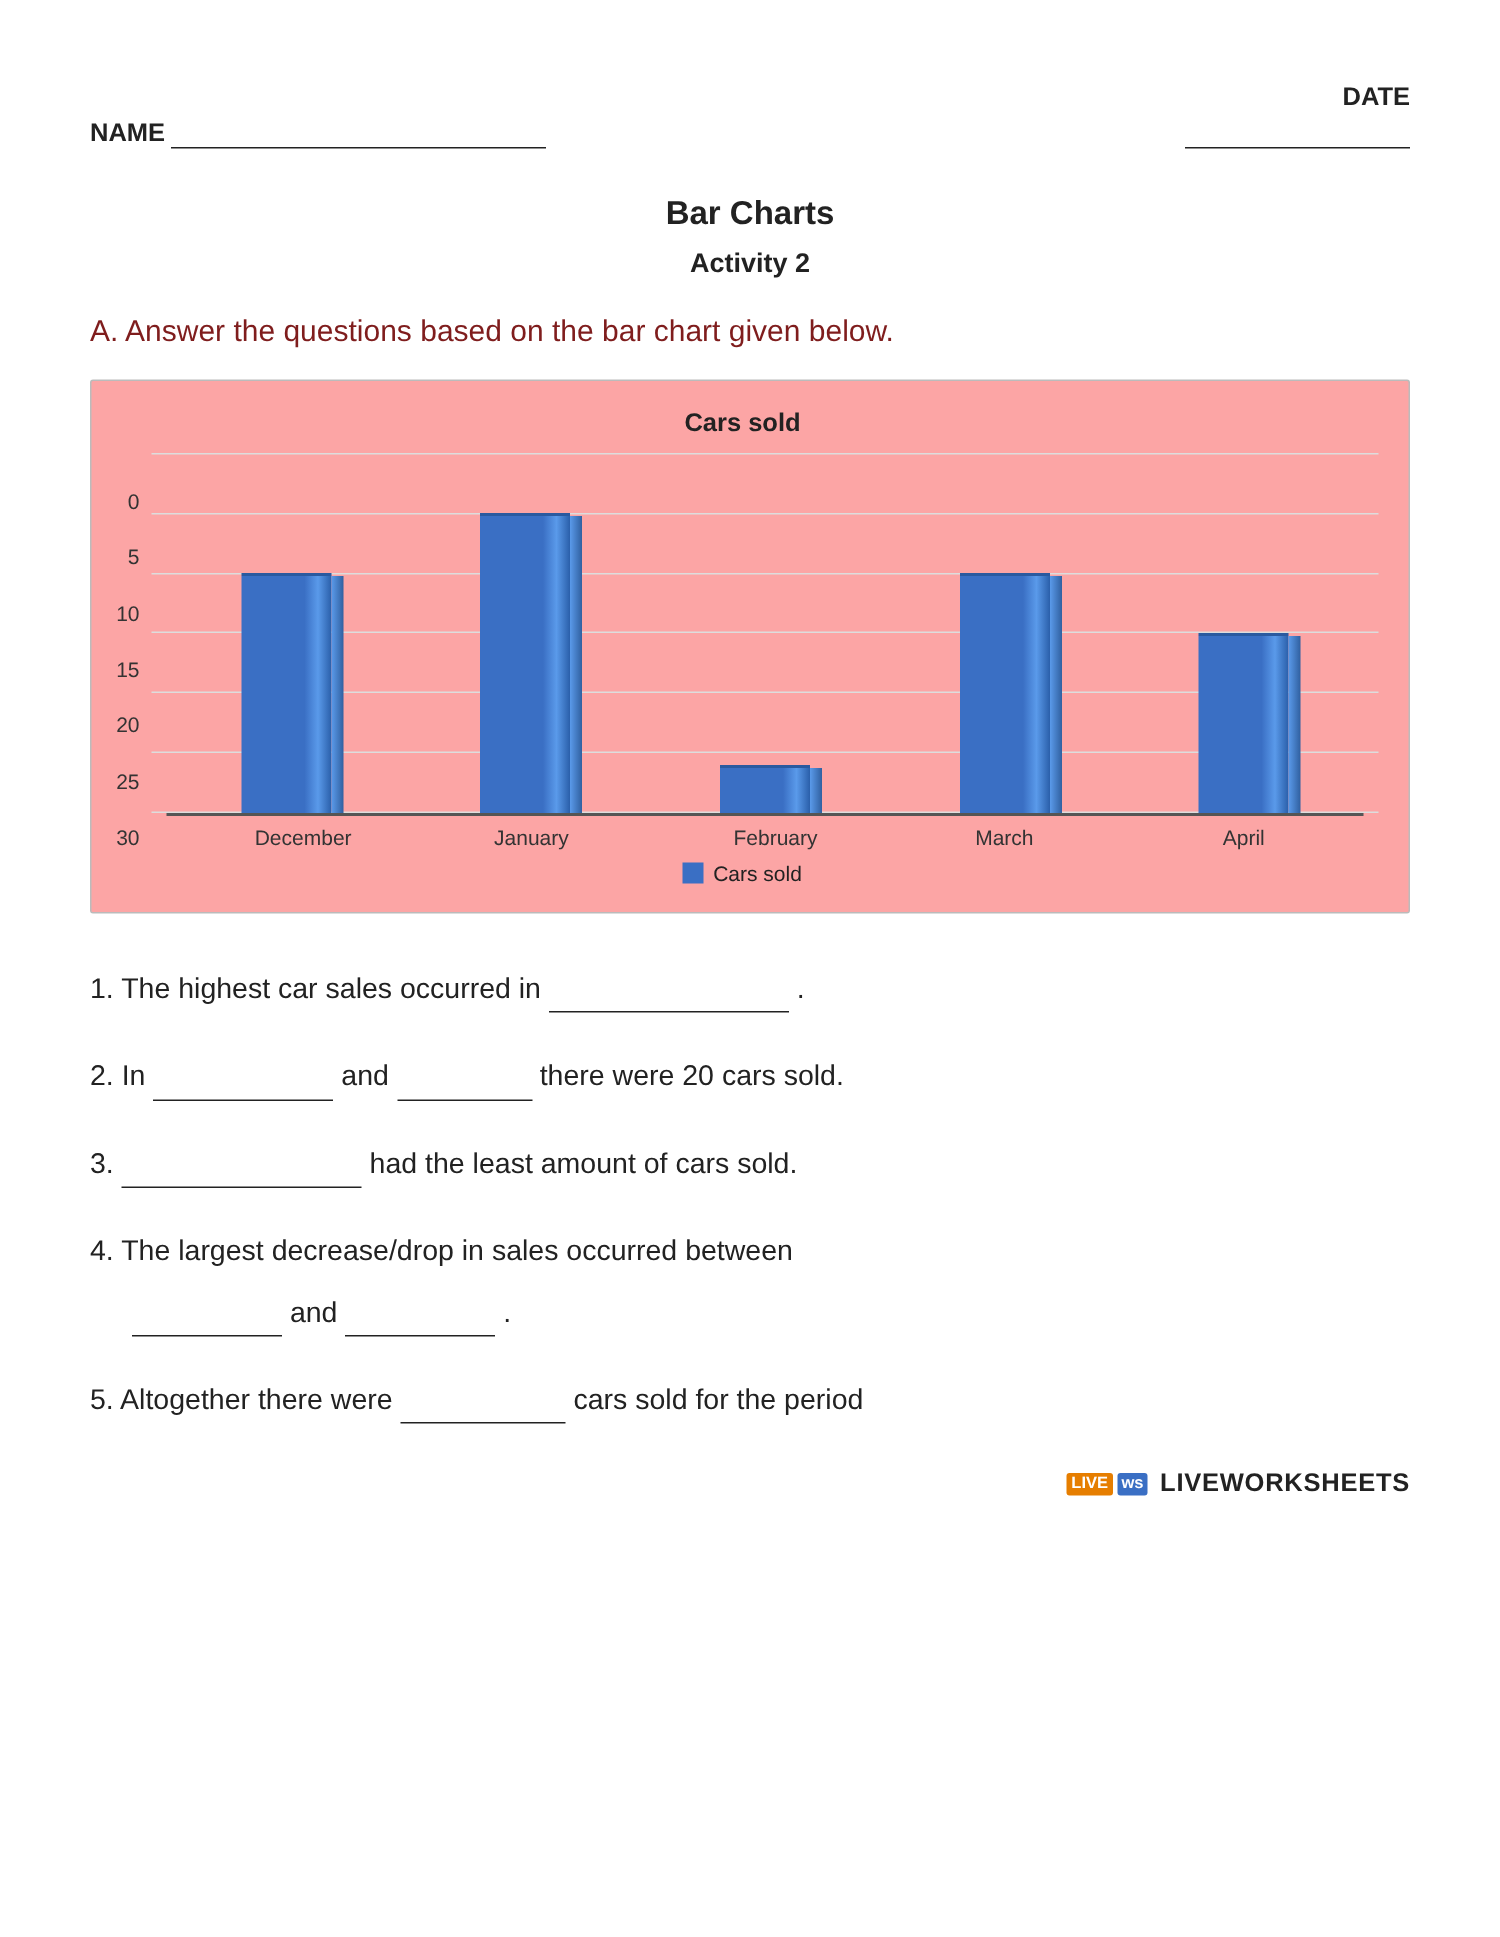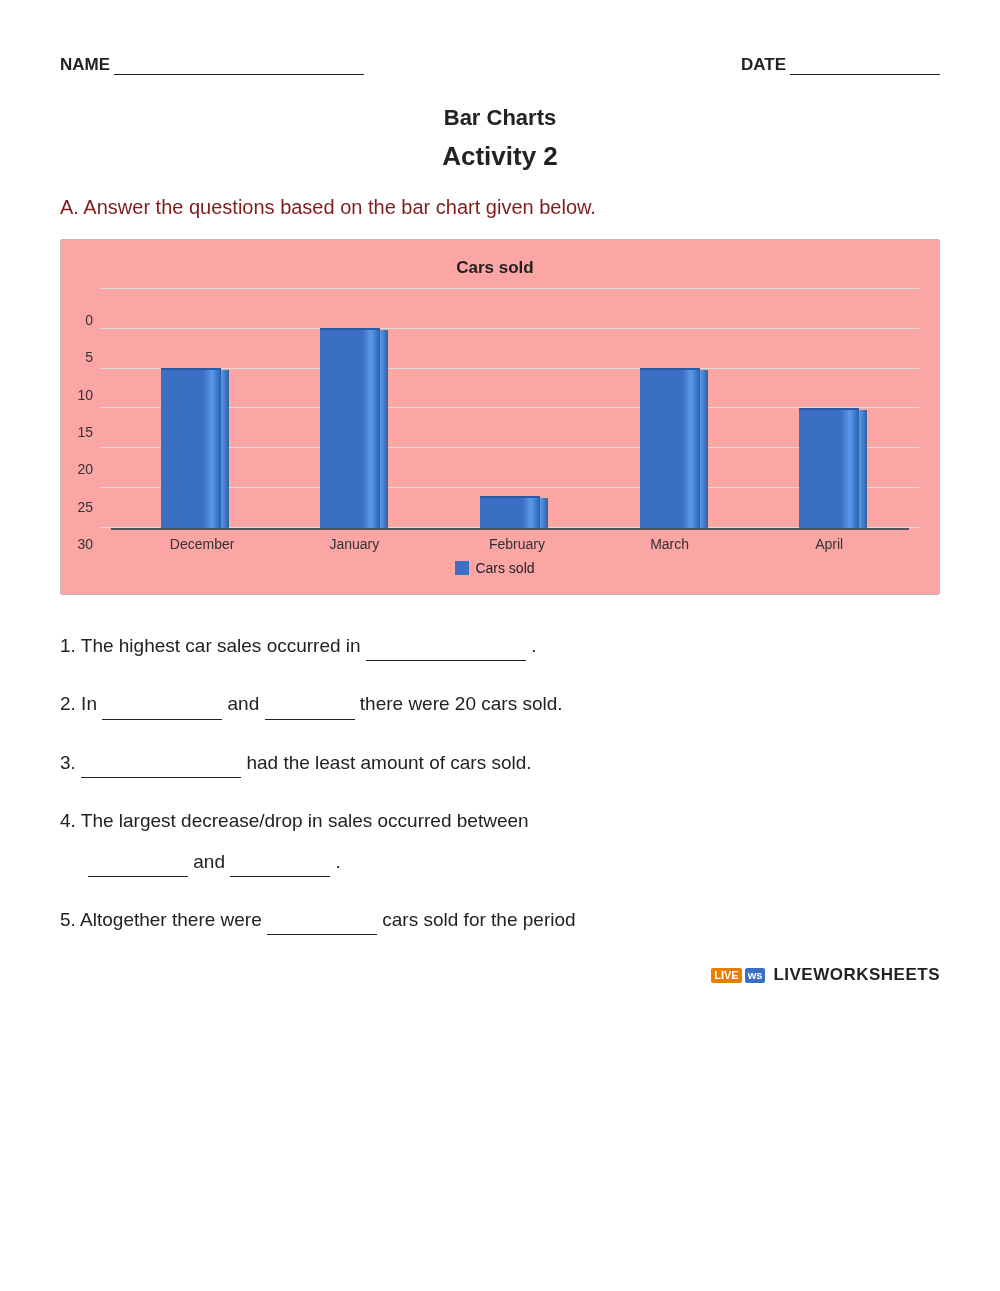--- a/index.html
+++ b/index.html
@@ -30,38 +30,39 @@
     .name-line {
       border-bottom: 1.5px solid #222;
       width: 250px;
       display: inline-block;
       height: 20px;
     }
     .date-field {
       display: flex;
       align-items: flex-end;
       gap: 4px;
+      flex-direction: column;
     }
     .date-label { font-weight: bold; font-size: 17px; }
     .date-line {
       border-bottom: 1.5px solid #222;
       width: 150px;
       display: inline-block;
       height: 20px;
     }
     .main-title {
       text-align: center;
       font-weight: bold;
       font-size: 22px;
       margin-bottom: 10px;
     }
     .activity-title {
       text-align: center;
       font-weight: bold;
-      font-size: 26px;
+      font-size: 18px;
       margin-bottom: 24px;
     }
     .section-heading {
       color: #7f1d1d;
       font-size: 20px;
       margin-bottom: 20px;
     }
     .chart-container {
       border: 1.5px solid #bbb;
       border-radius: 2px;

